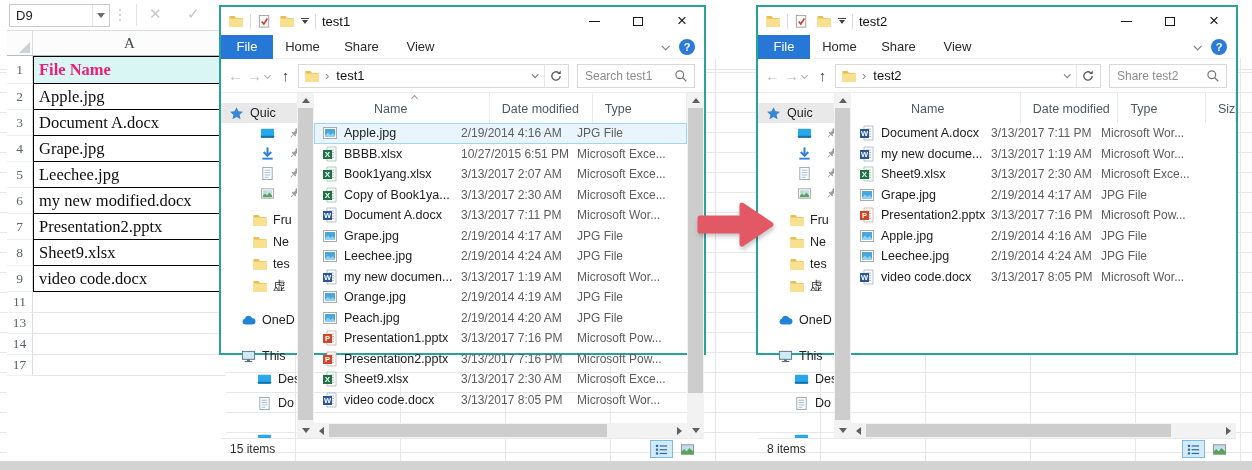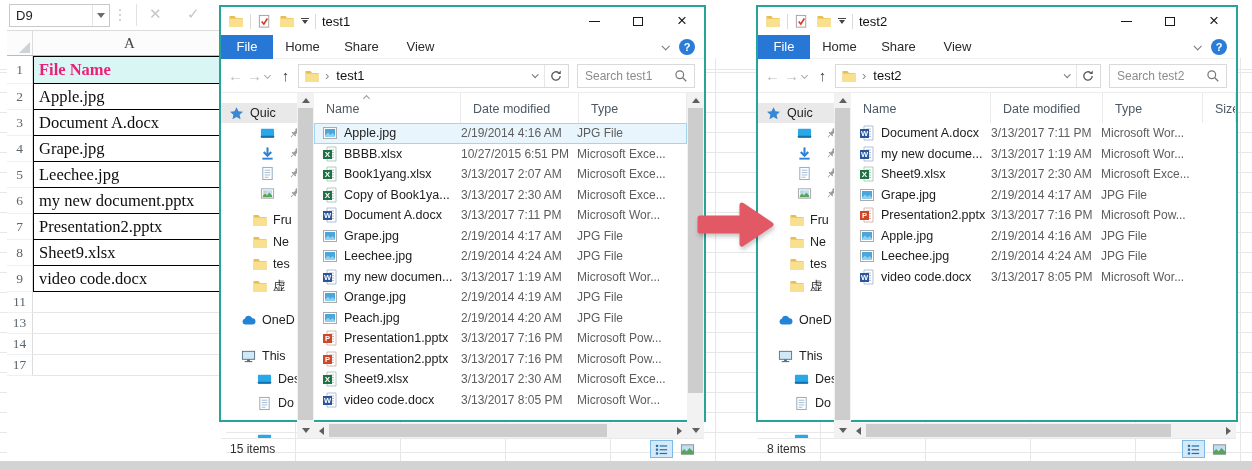--- a/index.html
+++ b/index.html
@@ -31,21 +31,21 @@
                    border-left:11px solid transparent; border-bottom:11px solid #ccd3d8; }
   .colA { flex:1; display:flex; align-items:center; justify-content:center; font-size:15px; color:#3f454a; }
   .xgrid { position:absolute; top:56px; left:0; right:0; bottom:0; overflow:hidden; }
   .xrow { display:flex; }
   .xnum { width:26px; display:flex; align-items:center; justify-content:center; font-size:13.5px; color:#5c666d;
           border-right:1px solid #dcdcdc; border-bottom:1px solid #eef0f1; }
   .xcell { flex:1; display:flex; align-items:center; padding-left:5px; font-size:16.5px; color:#0d0d0d;
            white-space:nowrap; overflow:hidden; }
 
   
-  .win { position:absolute; top:5px; height:417px; background:#fff; border:2px solid #27a398; z-index:3; }
+  .win { position:absolute; top:5px; height:350px; background:#fff; border:2px solid #27a398; z-index:3; }
   .win.w0 { left:219px; width:487px; }
   .win.w1 { left:756px; width:482px; }
   .titlebar { height:28px; display:flex; align-items:center; }
   .qat { display:flex; align-items:center; gap:6px; padding-left:7px; }
   .vsep { width:1px; height:15px; background:#dadada; }
   .qat-drop { display:flex; flex-direction:column; align-items:center; gap:1px; }
   .qat-drop .bar { width:8px; height:1.4px; background:#444; }
   .title-text { font-size:13px; color:#111; margin-left:6px; }
   .wincontrols { margin-left:auto; display:flex; height:100%; }
   .wc { width:44px; display:flex; align-items:center; justify-content:center; color:#1a1a1a; }
@@ -86,21 +86,21 @@
   .navrow.root { padding-left:20px; height:22px; }
   .navrow.child { padding-left:36px; height:24px; }
   .navscroll { position:absolute; left:76px; top:0; width:17px; height:100%; background:#f2f2f2; }
   .sbtn { position:absolute; left:0; width:17px; height:15px; display:flex; align-items:center; justify-content:center; }
   .sbtn.top{top:0;} .sbtn.bot{bottom:0;}
   .tri-up  { border-left:4px solid transparent; border-right:4px solid transparent; border-bottom:5px solid #5f5f5f; }
   .tri-dn  { border-left:4px solid transparent; border-right:4px solid transparent; border-top:5px solid #5f5f5f; }
   .tri-lf  { border-top:4px solid transparent; border-bottom:4px solid transparent; border-right:5px solid #5f5f5f; }
   .tri-rt  { border-top:4px solid transparent; border-bottom:4px solid transparent; border-left:5px solid #5f5f5f; }
   .sthumb { position:absolute; left:1px; right:1px; background:#cdcdcd; }
-  .list { position:absolute; left:93px; top:0; bottom:0; }
+  .list { position:absolute; left:93px; top:0; bottom:0;padding-left:48px; }
   .win.w0 .list { right:17px; }
   .win.w1 .list { right:0; }
   .cols { height:30px; display:flex; color:#4c5863; font-size:12.5px; }
   .colcell { padding:9px 0 0 12px; border-right:1px solid #eaeaea; position:relative; white-space:nowrap; overflow:hidden; }
   .sortmark { position:absolute; top:3px; left:50px; width:5px; height:5px; border-left:1.2px solid #9a9a9a;
               border-top:1.2px solid #9a9a9a; transform:rotate(45deg); }
   .rows { position:absolute; top:30px; left:0; right:0; bottom:15px; overflow:hidden; }
   .filerow { height:20.5px; display:flex; align-items:center; padding-left:8px; font-size:12px; }
   .filerow.selected { background:#e9f5fd; box-shadow:inset 0 0 0 1px #a2d5f2; }
   .fic { width:16px; height:16px; flex:none; display:flex; align-items:center; }
@@ -159,21 +159,21 @@
       <div class="xrow" style="height: 26px;">
         <div class="xnum">4</div>
         <div class="xcell" style="border-bottom: 1px solid rgb(0, 0, 0); border-left: 1px solid rgb(0, 0, 0);">Grape.jpg</div>
       </div>
       <div class="xrow" style="height: 26px;">
         <div class="xnum">5</div>
         <div class="xcell" style="border-bottom: 1px solid rgb(0, 0, 0); border-left: 1px solid rgb(0, 0, 0);">Leechee.jpg</div>
       </div>
       <div class="xrow" style="height: 26px;">
         <div class="xnum">6</div>
-        <div class="xcell" style="border-bottom: 1px solid rgb(0, 0, 0); border-left: 1px solid rgb(0, 0, 0);">my new document.pptx</div>
+        <div class="xcell" style="border-bottom: 1px solid rgb(0, 0, 0); border-left: 1px solid rgb(0, 0, 0);">my new modified.docx</div>
       </div>
       <div class="xrow" style="height: 26px;">
         <div class="xnum">7</div>
         <div class="xcell" style="border-bottom: 1px solid rgb(0, 0, 0); border-left: 1px solid rgb(0, 0, 0);">Presentation2.pptx</div>
       </div>
       <div class="xrow" style="height: 26px;">
         <div class="xnum">8</div>
         <div class="xcell" style="border-bottom: 1px solid rgb(0, 0, 0); border-left: 1px solid rgb(0, 0, 0);">Sheet9.xlsx</div>
       </div>
       <div class="xrow" style="height: 26px;">
@@ -780,21 +780,21 @@
             <span class="fic">
               <svg width="14" height="14" viewBox="0 0 16 16">
                 <path d="M12.8 8A4.8 4.8 0 1 1 11 4.2" stroke="#5a5a5a" stroke-width="1.5" fill="none"></path>
                 <path d="M13.4 1.8v4h-4z" fill="#5a5a5a"></path>
               </svg>
             </span>
           </span>
         </div>
       </div>
       <div class="searchbox">
-        <span class="search-text">Search test2</span>
+        <span class="search-text">Share test2</span>
         <span class="fic" style="margin-right:4px;">
           <svg width="14" height="14" viewBox="0 0 16 16">
             <circle cx="6.6" cy="6.6" r="4.4" stroke="#767676" stroke-width="1.4" fill="none"></circle>
             <path d="M10 10l4 4" stroke="#767676" stroke-width="1.4"></path>
           </svg>
         </span>
       </div>
     </div>
     <div class="main">
       <div class="nav nav-slot">

